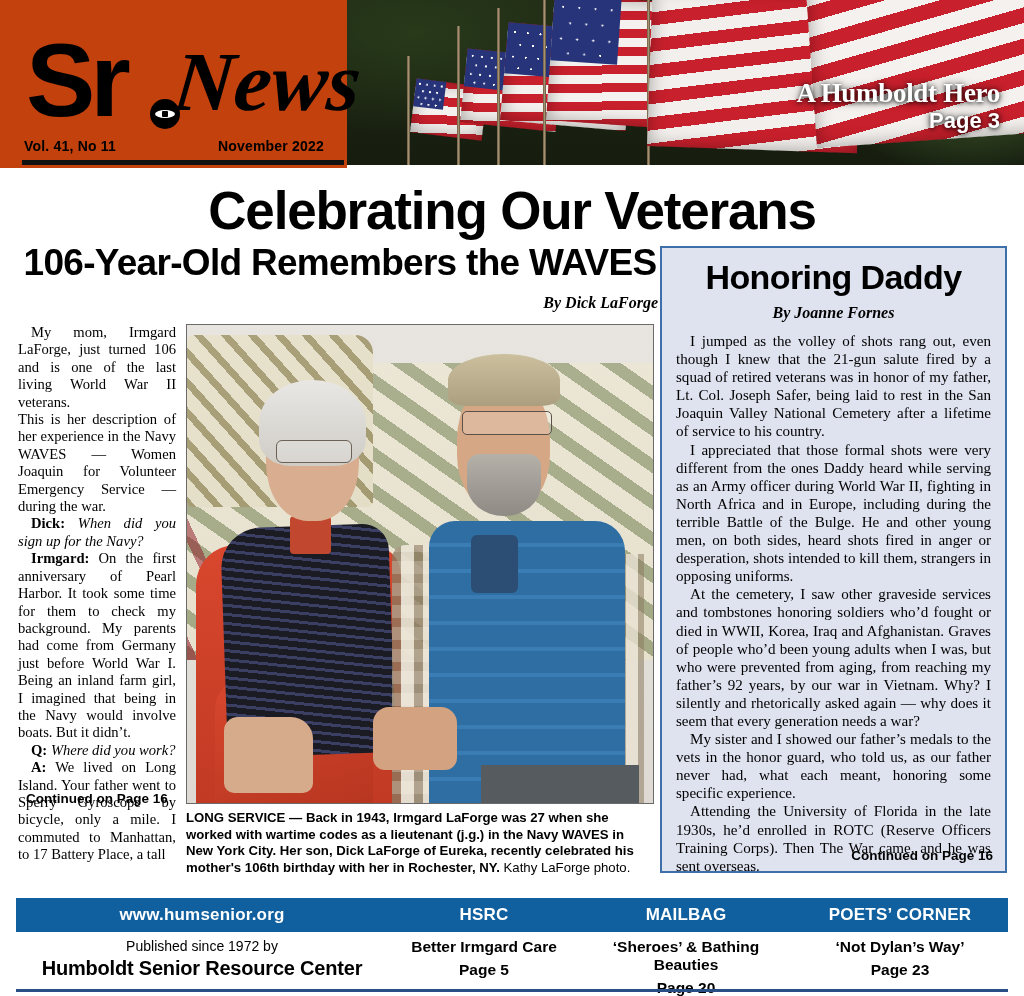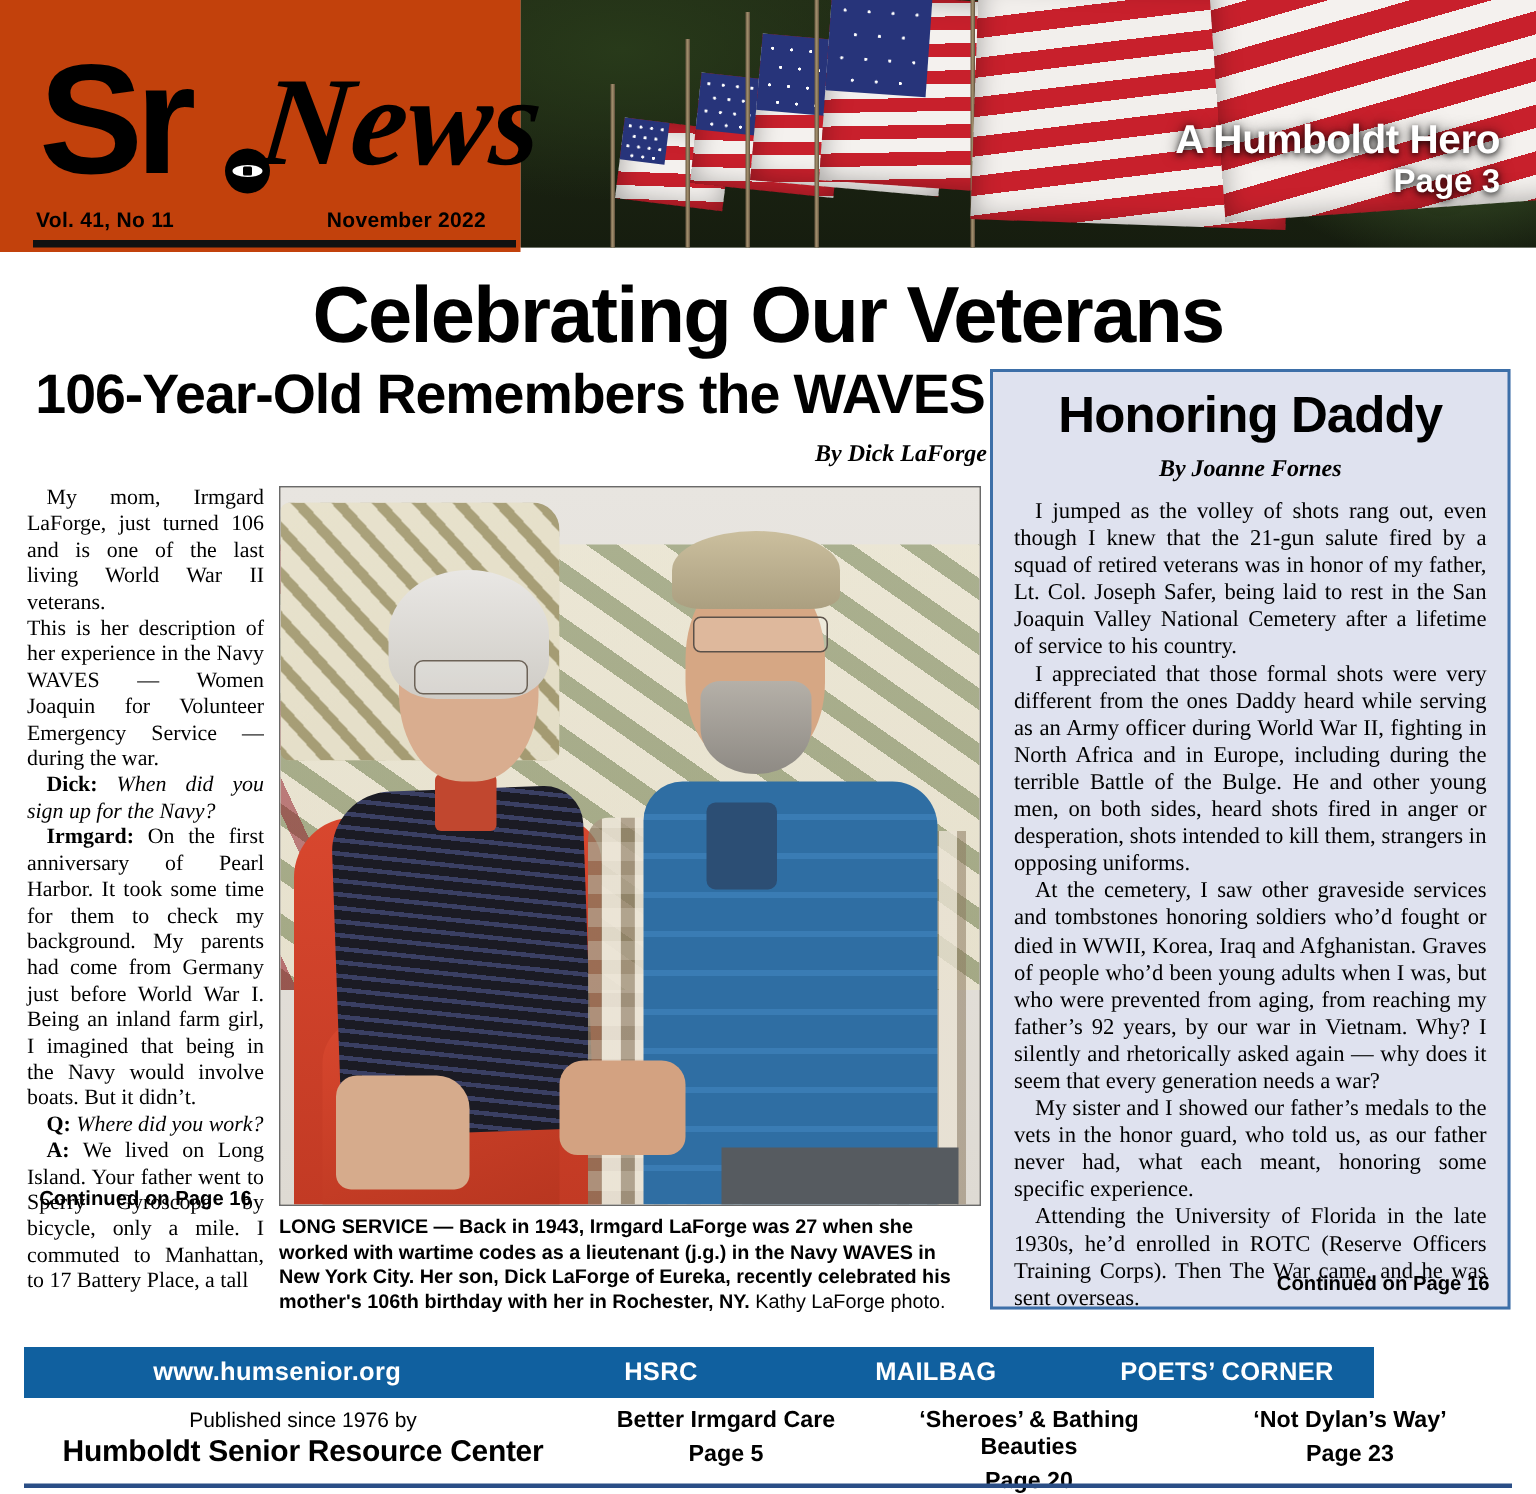--- a/index.html
+++ b/index.html
@@ -178,20 +178,21 @@
     color: #fff;
     font-family: "Liberation Sans", sans-serif;
     text-shadow: 0 1px 4px rgba(0,0,0,.85), 0 0 10px rgba(0,0,0,.6);
     z-index: 5;
   }
   .banner-caption .l1 {
     font-size: 27px;
     font-weight: bold;
     line-height: 30px;
     letter-spacing: -0.3px;
+    font-family: Liberation Serif, serif;
   }
   .banner-caption .l2 {
     font-size: 22px;
     font-weight: bold;
     line-height: 26px;
   }
 
   
   .main-headline {
     width: 1024px;
@@ -478,21 +479,21 @@
     position: absolute;
     left: 0;
     bottom: 0;
     width: 1024px;
     height: 98px;
   }
   .footer-bar {
     position: absolute;
     left: 16px;
     top: 0;
-    width: 900px;
+    width: 992px;
     height: 34px;
     background: #10609f;
     display: flex;
     align-items: center;
   }
   .footer-bar div {
     color: #fff;
     font-family: "Liberation Sans", sans-serif;
     font-weight: bold;
     text-align: center;
@@ -683,21 +684,21 @@
 <div class="footer">
   <div class="footer-bar">
     <div class="fb-web">www.humsenior.org</div>
     <div class="fb-hsrc">HSRC</div>
     <div class="fb-mail">MAILBAG</div>
     <div class="fb-poets">POETS’ CORNER</div>
   </div>
 
   <div class="footer-cols">
     <div class="fc fc-pub">
-      <div class="pub-line1">Published since 1976 by</div>
+      <div class="pub-line1">Published since 1972 by</div>
       <div class="pub-line2">Humboldt Senior Resource Center</div>
     </div>
     <div class="fc fc-a">
       <div class="fc-title">Better Irmgard Care</div>
       <div class="fc-page">Page 5</div>
     </div>
     <div class="fc fc-b">
       <div class="fc-title">‘Sheroes’ &amp; Bathing Beauties</div>
       <div class="fc-page">Page 20</div>
     </div>

